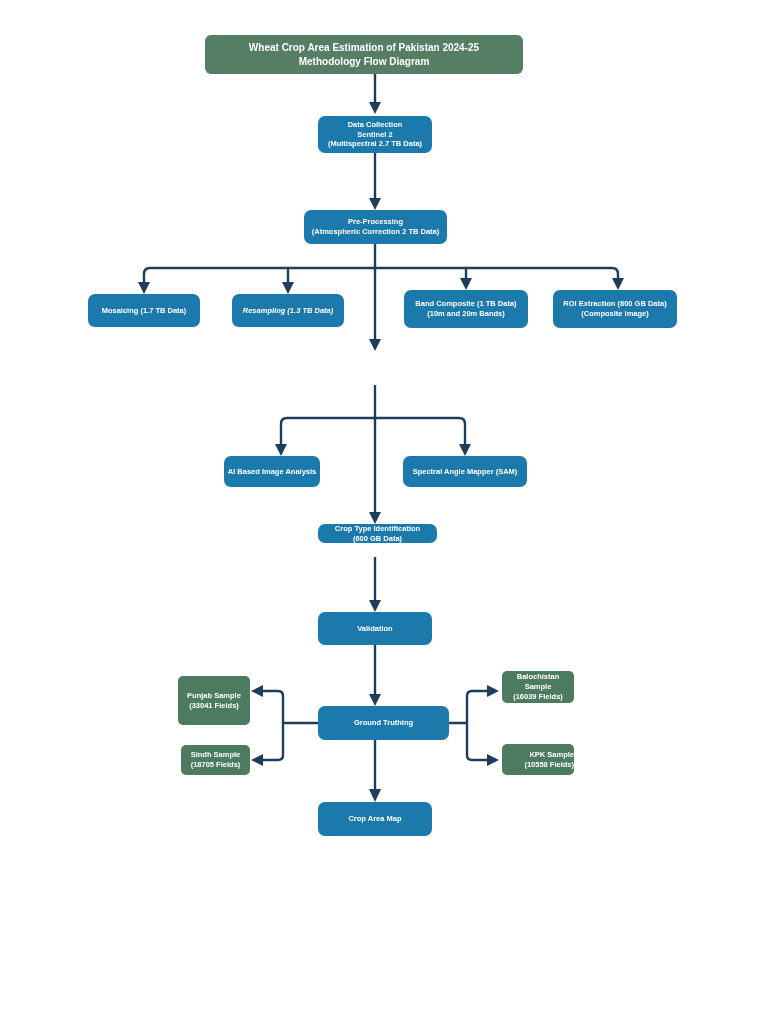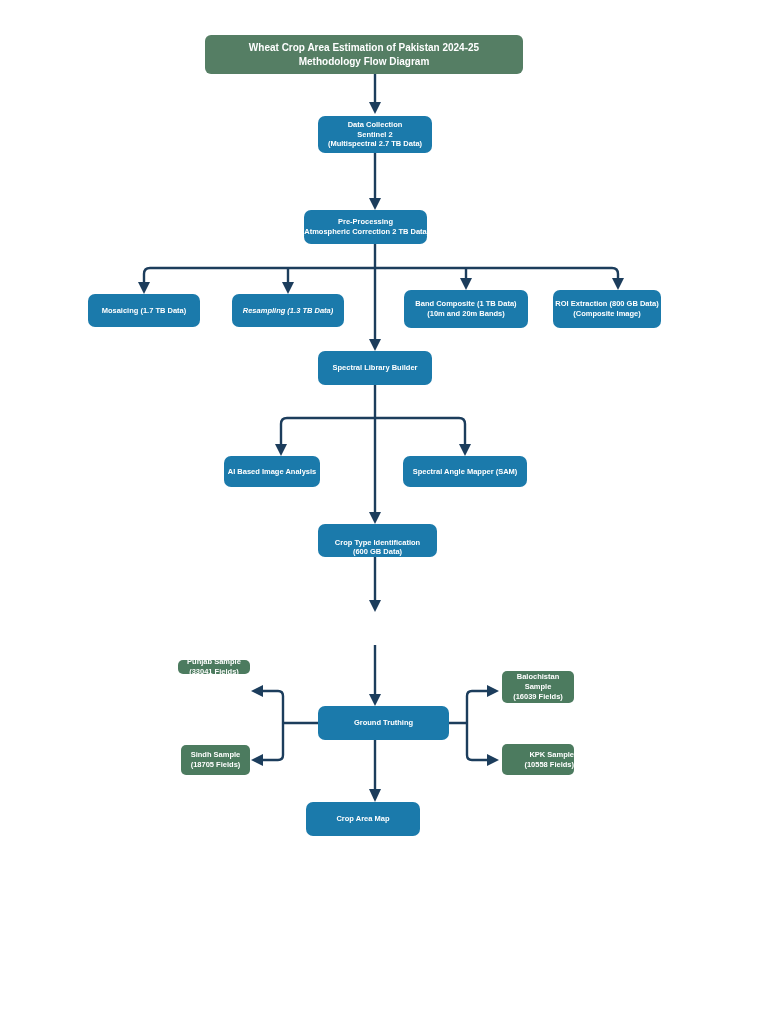--- a/index.html
+++ b/index.html
@@ -81,76 +81,76 @@
     <div class="ln">Wheat Crop Area Estimation of Pakistan 2024-25</div>
     <div class="ln">Methodology Flow Diagram</div>
   </div>
 
   <div class="node blue" style="left:318px; top:116px; width:114px; height:37px;justify-content:center;">
     <div class="ln">Data Collection</div>
     <div class="ln">Sentinel 2</div>
     <div class="ln">(Multispectral 2.7 TB Data)</div>
   </div>
 
-  <div class="node blue" style="left:304px; top:210px; width:123px; height:34px;">
+  <div class="node blue" style="left:304px; top:210px; width:143px; height:34px;">
     <div class="ln">Pre-Processing</div>
     <div class="ln">(Atmospheric Correction 2 TB Data)</div>
   </div>
 
   <div class="node blue" style="left:88px; top:294px; width:112px; height:33px;">
     <div class="ln">Mosaicing (1.7 TB Data)</div>
   </div>
   <div class="node blue" style="left:232px; top:294px; width:112px; height:33px;font-style:italic;">
     <div class="ln">Resampling (1.3 TB Data)</div>
   </div>
   <div class="node blue" style="left:404px; top:290px; width:124px; height:38px;">
     <div class="ln">Band Composite (1 TB Data)</div>
     <div class="ln">(10m and 20m Bands)</div>
   </div>
-  <div class="node blue" style="left:553px; top:290px; width:108px; height:38px;">
+  <div class="node blue" style="left:553px; top:290px; width:124px; height:38px;">
     <div class="ln">ROI Extraction (800 GB Data)</div>
     <div class="ln">(Composite Image)</div>
   </div>
 
-  <div class="node blue" style="left:318px; top:351px; width:114px; height:34px;">
-    <div class="ln">Spectral Library Builder</div>
-  </div>
 
   <div class="node blue" style="left:224px; top:456px; width:96px; height:31px;">
     <div class="ln">AI Based Image Analysis</div>
   </div>
   <div class="node blue" style="left:403px; top:456px; width:124px; height:31px;">
     <div class="ln">Spectral Angle Mapper (SAM)</div>
   </div>
 
-  <div class="node blue" style="left:318px; top:524px; width:119px; height:33px;justify-content:flex-end;">
+  <div class="node blue" style="left:318px; top:524px; width:119px; height:19px;">
     <div class="ln">Crop Type Identification</div>
     <div class="ln">(600 GB Data)</div>
   </div>
 
+  <div class="node blue" style="left:318px; top:612px; width:114px; height:33px;">
+    <div class="ln">Validation</div>
+  </div>
 
   <div class="node blue" style="left:318px; top:706px; width:131px; height:34px;">
     <div class="ln">Ground Truthing</div>
   </div>
 
-  <div class="node green" style="left:178px; top:660px; width:72px; height:14px;">
+  <div class="node green" style="left:178px; top:676px; width:72px; height:49px;">
     <div class="ln">Punjab Sample</div>
     <div class="ln">(33041 Fields)</div>
   </div>
   <div class="node green" style="left:181px; top:745px; width:69px; height:30px;">
     <div class="ln">Sindh Sample</div>
     <div class="ln">(18705 Fields)</div>
   </div>
   <div class="node green" style="left:502px; top:671px; width:72px; height:32px;">
     <div class="ln">Balochistan</div>
     <div class="ln">Sample</div>
     <div class="ln">(16039 Fields)</div>
   </div>
   <div class="node green" style="left:502px; top:744px; width:72px; height:31px;align-items:flex-end;">
     <div class="ln">KPK Sample</div>
     <div class="ln">(10558 Fields)</div>
   </div>
 
-  <div class="node blue" style="left:306px; top:802px; width:114px; height:34px;">
+  <div class="node blue" style="left:318px; top:802px; width:114px; height:34px;">
     <div class="ln">Crop Area Map</div>
   </div>
 
 </div>
 
 </body></html>

